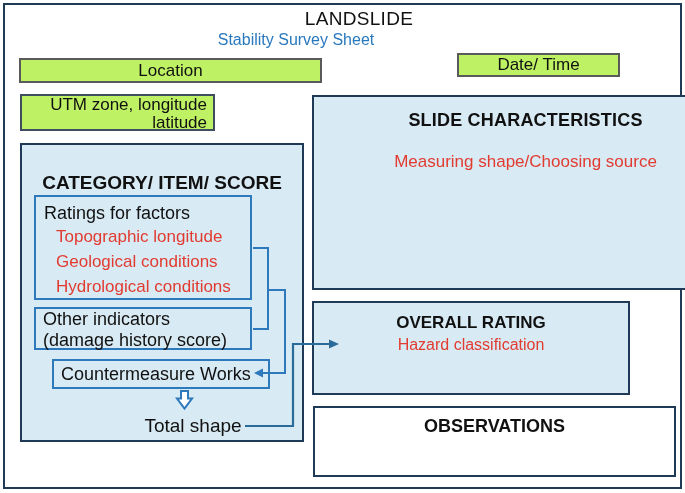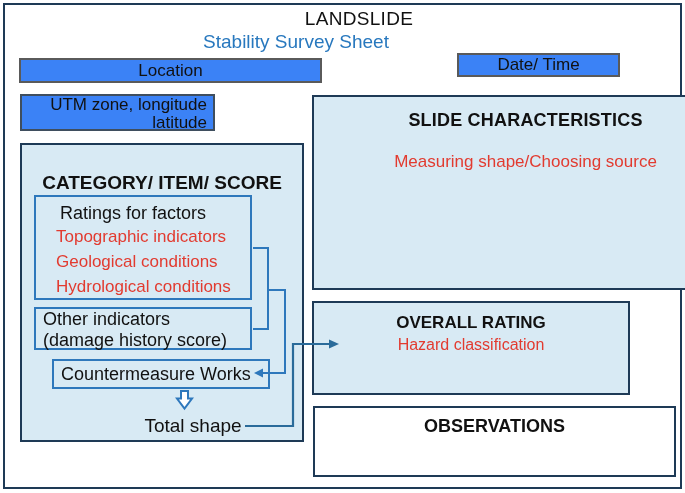--- a/index.html
+++ b/index.html
@@ -9,23 +9,23 @@
     box-sizing:border-box;overflow:hidden;
   }
   #frame{
     position:absolute;left:3px;top:3px;width:679px;height:486px;
     border:2.5px solid var(--c-navy,#1e3a56);box-sizing:border-box;
   }
   .abs{position:absolute;box-sizing:border-box;}
   .center{text-align:center;}
   
   #title{left:0;top:8px;width:685px;font-size:19px;letter-spacing:.3px;padding-left:33px;}
-  #subtitle{left:0;top:31px;width:592px;font-size:19px;color:var(--c-subtitle,#2878be);}
+  #subtitle{left:0;top:31px;width:592px;font-size:16px;color:var(--c-subtitle,#2878be);}
   
-  .field{background:#3b82f6;border:2px solid #5a5a5a;font-size:17px;}
+  .field{background:#bef264;border:2px solid #5a5a5a;font-size:17px;}
   #location-box{left:19px;top:58px;width:303px;height:25px;line-height:21px;}
   #date-box{left:457px;top:53px;width:163px;height:24px;line-height:20px;}
   #utm-box{left:20px;top:94px;width:195px;height:37px;border-color:#3f4e5e;
            padding:0 6px;line-height:18px;text-align:right;}
   
   .panel{border:2.5px solid var(--c-navy,#1e3a56);background:var(--c-panel,#d8eaf4);}
   #category-panel{left:20px;top:143px;width:284px;height:299px;}
   #slide-panel{left:312px;top:95px;width:427px;height:195px;text-decoration:underline;}
   #overall-panel{left:312px;top:301px;width:318px;height:94px;}
   #observations-panel{left:313px;top:406px;width:363px;height:71px;background:#fff;padding-left:40px;}
@@ -33,21 +33,21 @@
   #category-title{left:0;top:27px;width:100%;font-size:19px;}
   #slide-title{left:0;top:13px;width:100%;font-size:18px;letter-spacing:.2px;}
   #slide-note{left:0;top:55px;width:100%;font-size:17px;color:var(--c-red,#e23b30);}
   #overall-title{left:0;top:10px;width:100%;font-size:17px;}
   #overall-note{left:0;top:33px;width:100%;font-size:16px;color:var(--c-red,#e23b30);}
   #observations-title{left:0;top:8px;width:100%;font-size:18px;}
   #observations-note{left:0;top:33px;width:100%;font-size:17px;color:var(--c-red,#e23b30);}
   
   .bluebox{border:2px solid var(--c-line,#2e78bc);background:var(--c-panel,#d8eaf4);font-size:18px;}
   #ratings-box{left:34px;top:195px;width:218px;height:105px;padding:6px 0 0 8px;}
-  #ratings-title{font-size:18px;margin-left:16px;}
+  #ratings-title{font-size:18px;}
   .rating-item{color:var(--c-red,#e23b30);font-size:17px;line-height:25px;padding-left:12px;}
   #ratings-box .rating-item:first-of-type{margin-top:5px;}
   #other-box{left:34px;top:307px;width:218px;height:43px;padding:0 5px 0 7px;line-height:20.5px;}
   #countermeasure-box{left:52px;top:359px;width:218px;height:30px;padding-left:7px;line-height:26px;}
   #total-score{left:100px;top:415px;width:186px;font-size:19px;text-align:center;}
   #connector-svg{left:0;top:0;width:685px;height:493px;pointer-events:none;}
 </style>
 </head>
 <body>
 
@@ -60,21 +60,21 @@
   <div id="location-box" class="abs center field">Location</div>
   <div id="date-box" class="abs center field">Date/ Time</div>
   <div id="utm-box" class="abs field">UTM zone, longitude latitude</div>
 
   <div id="category-panel" class="abs panel">
     <div id="category-title" class="abs center panel-title">CATEGORY/ ITEM/ SCORE</div>
   </div>
 
   <div id="ratings-box" class="abs bluebox">
     <div id="ratings-title">Ratings for factors</div>
-    <div class="rating-item">Topographic indicators</div>
+    <div class="rating-item">Topographic longitude</div>
     <div class="rating-item">Geological conditions</div>
     <div class="rating-item">Hydrological conditions</div>
   </div>
 
   <div id="other-box" class="abs bluebox">Other indicators (damage history score)</div>
 
   <div id="countermeasure-box" class="abs bluebox">Countermeasure Works</div>
 
   <div id="total-score" class="abs">Total shape</div>
 

